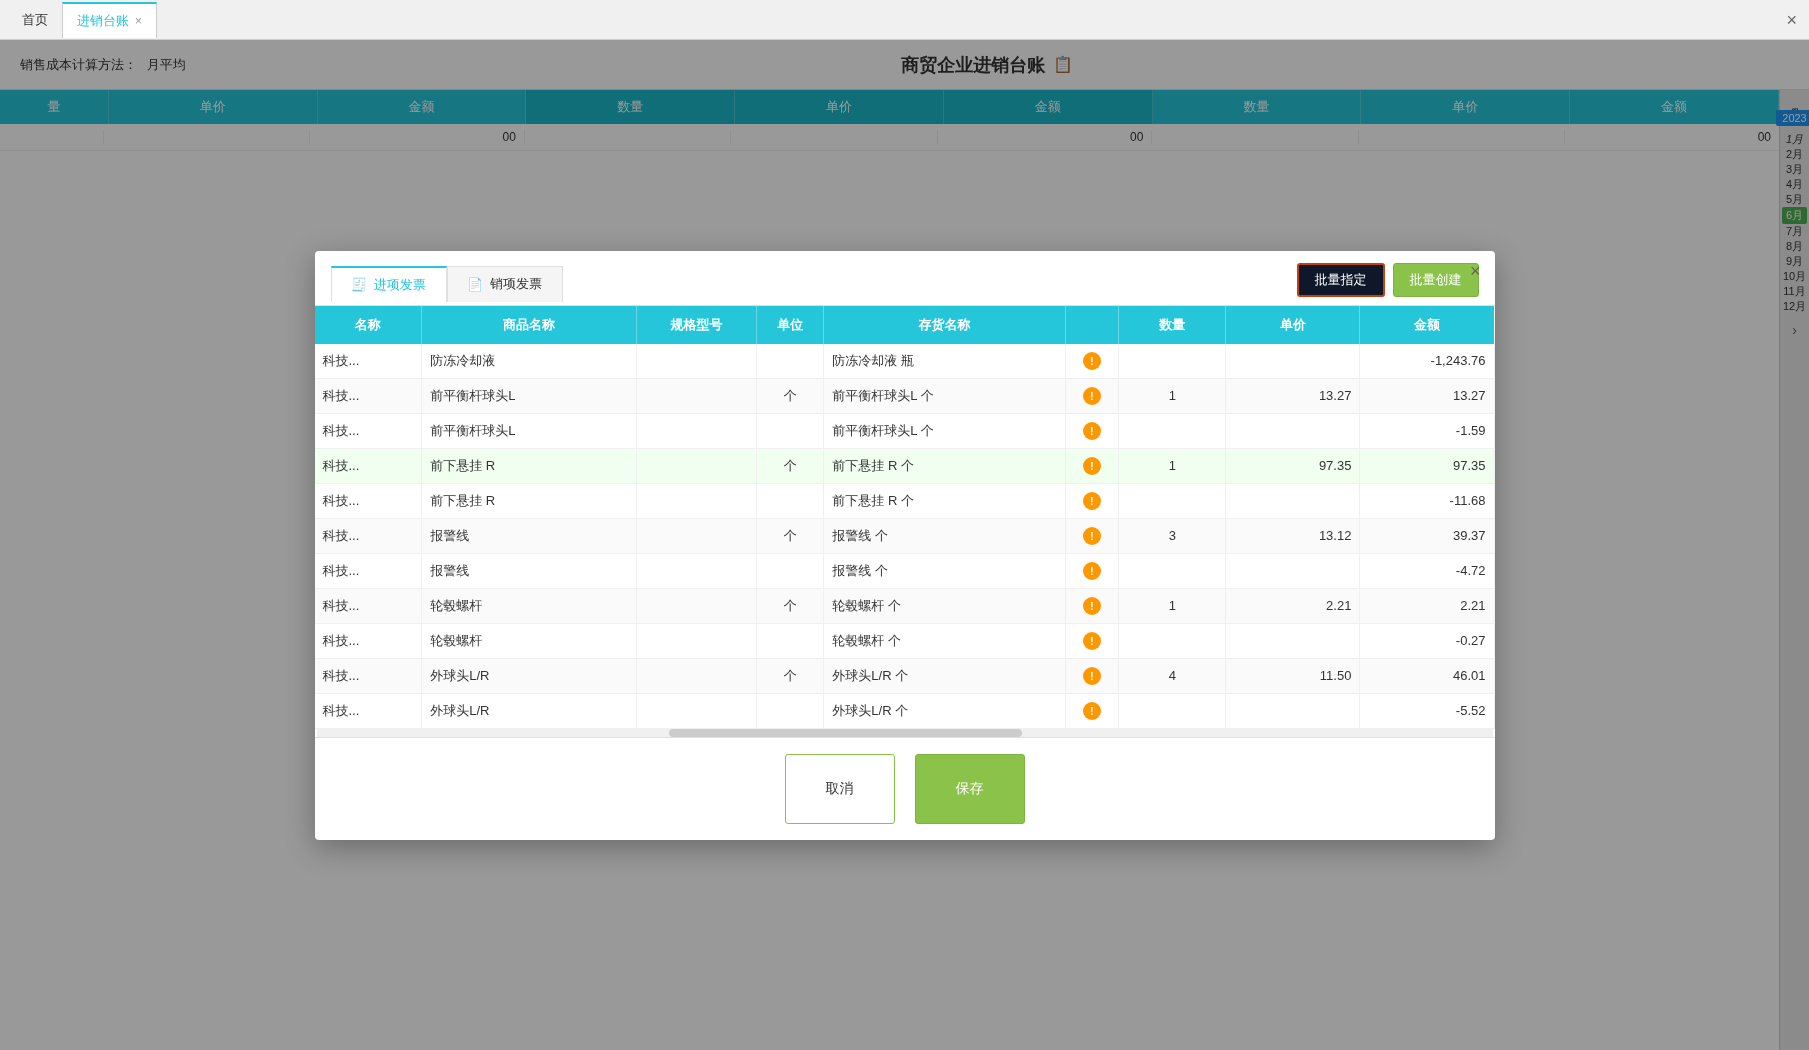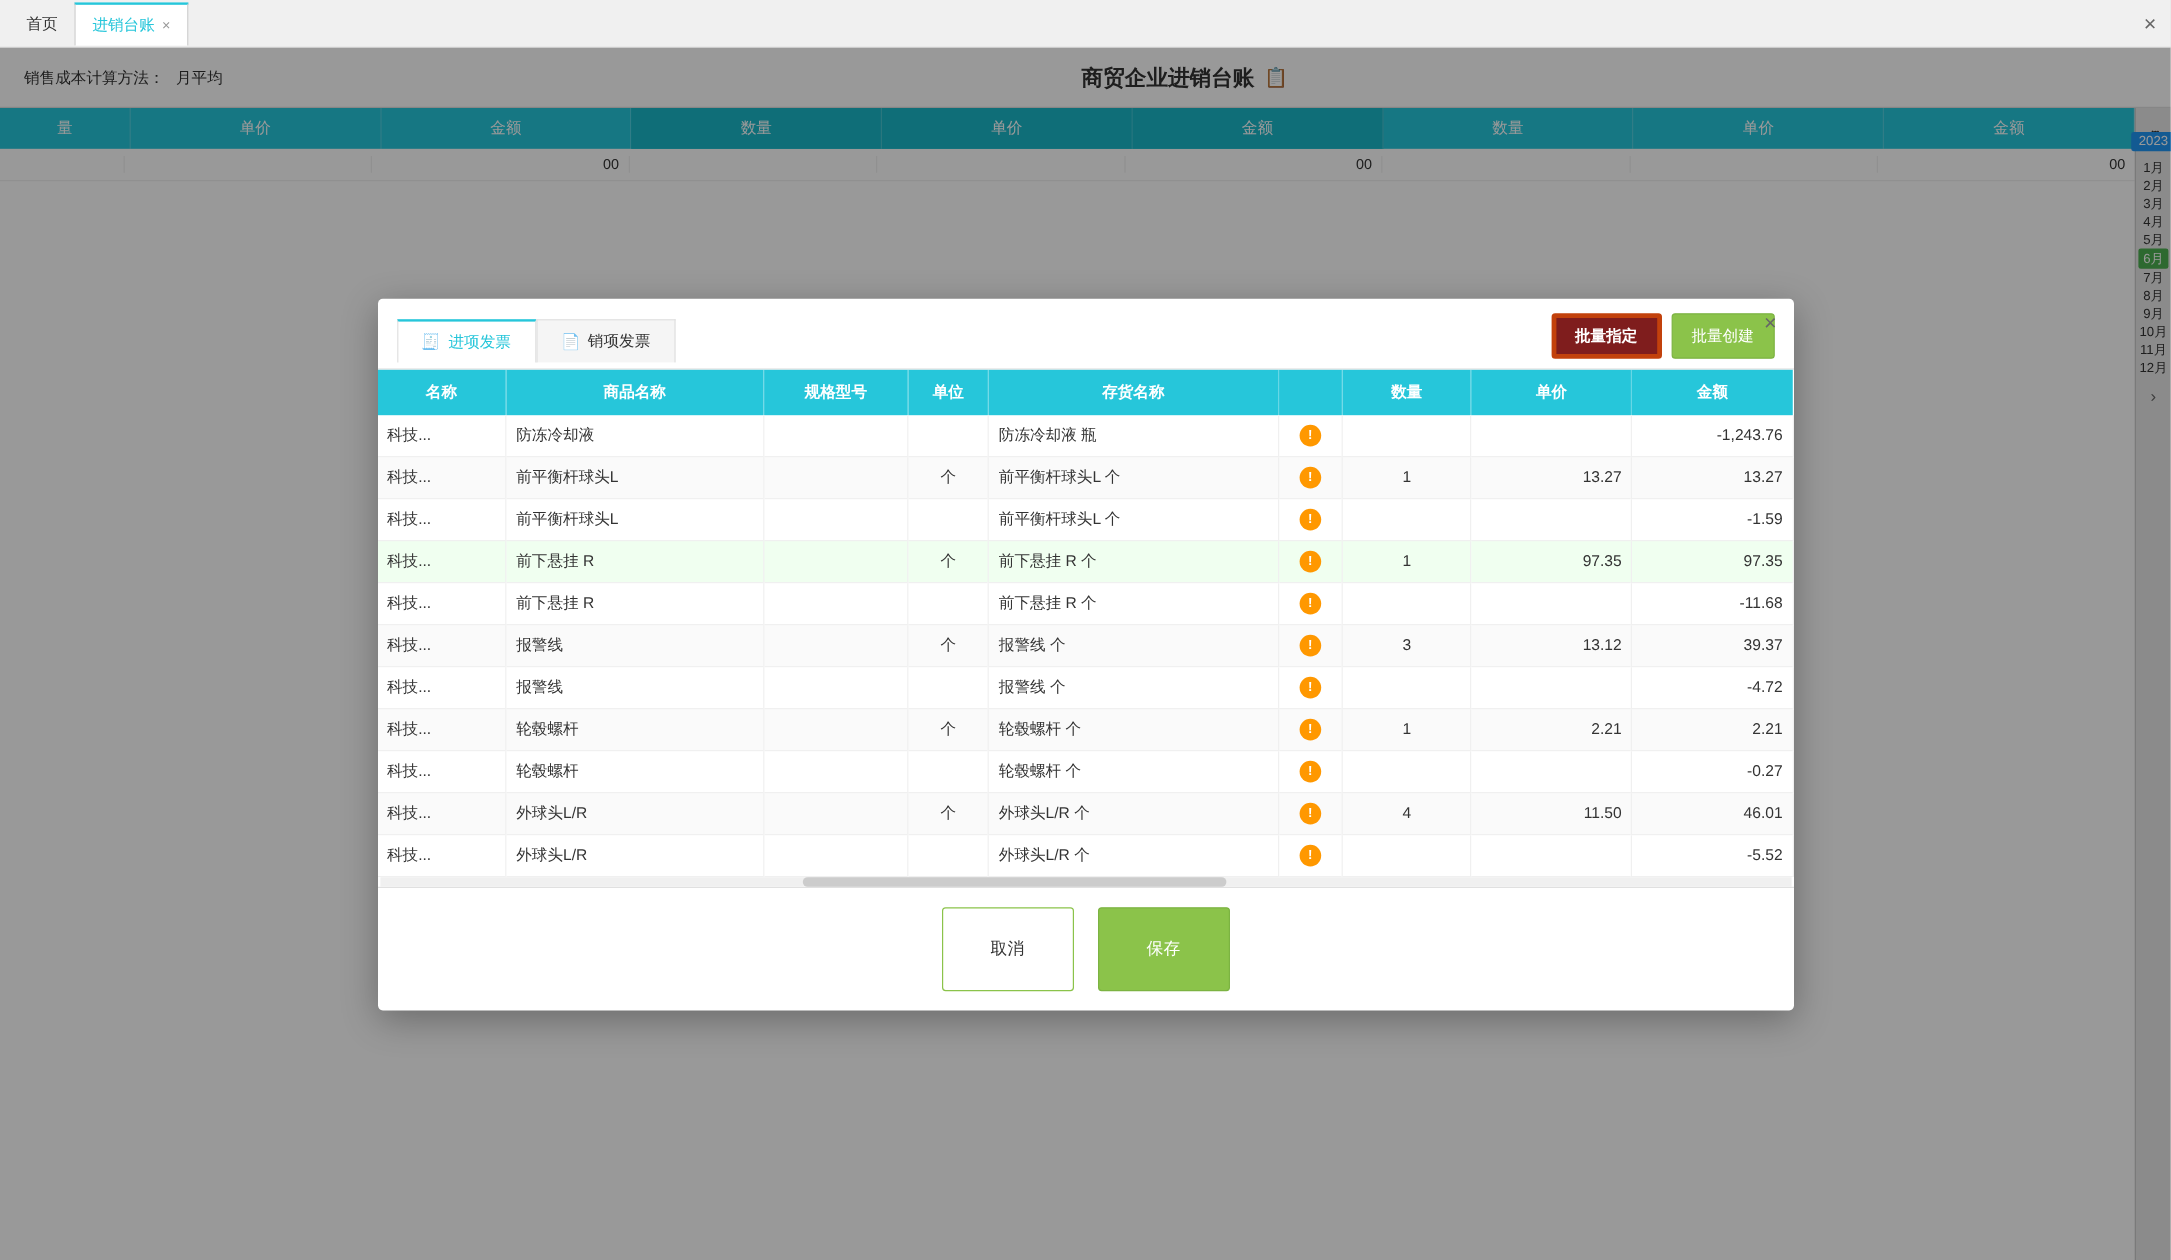--- a/index.html
+++ b/index.html
@@ -210,28 +210,27 @@
       color: #26c6da;
       border-top: 2px solid #26c6da;
     }
     .modal-header-actions {
       margin-left: auto;
       display: flex;
       gap: 8px;
       padding-bottom: 8px;
     }
     .btn-batch-assign {
-      background: #7f1d1d;
-      color: #fff;
-      border: 4px solid #c2410c;
+      background: #0f172a;
+      color: #fff;
+      border: 2px solid #c2410c;
       padding: 6px 16px;
       border-radius: 3px;
       cursor: pointer;
       font-size: 13px;
-      font-weight: bold;
     }
     .btn-batch-create {
       background: #8bc34a;
       color: #fff;
       border: 1px solid #7cb342;
       padding: 6px 16px;
       border-radius: 3px;
       cursor: pointer;
       font-size: 13px;
     }
@@ -393,21 +392,21 @@
       <div style="flex:1;text-align:right;padding-right:8px;color:#333;font-size:12px;border-right:1px solid #f0f0f0;">00</div>
       <div style="flex:1;text-align:center;color:#999;font-size:12px;border-right:1px solid #f0f0f0;"></div>
       <div style="flex:1;text-align:center;color:#999;font-size:12px;border-right:1px solid #f0f0f0;"></div>
       <div style="flex:1;text-align:right;padding-right:8px;color:#333;font-size:12px;">00</div>
     </div>
   </div>
 
   <div class="side-panel">
     <div class="side-label">月份当</div>
     <div class="year-badge active">2023</div>
-    <div style="margin-top:4px;font-size:11px;text-align:center;color:#333;">1月</div>
+    <div style="margin-top:4px;font-size:11px;text-align:center;color:#333;font-style:italic;">1月</div>
     <div style="font-size:11px;text-align:left;color:#333;">2月</div>
     <div style="font-size:11px;text-align:center;color:#333;">3月</div>
     <div style="font-size:11px;text-align:center;color:#333;">4月</div>
     <div style="font-size:11px;text-align:center;color:#333;">5月</div>
     <div style="font-size:11px;text-align:center;color:#fff;background:#4caf50;border-radius:2px;padding:1px 4px;">6月</div>
     <div style="font-size:11px;text-align:center;color:#333;">7月</div>
     <div style="font-size:11px;text-align:center;color:#333;">8月</div>
     <div style="font-size:11px;text-align:center;color:#333;">9月</div>
     <div style="font-size:11px;text-align:center;color:#333;">10月</div>
     <div style="font-size:11px;text-align:center;color:#333;">11月</div>

